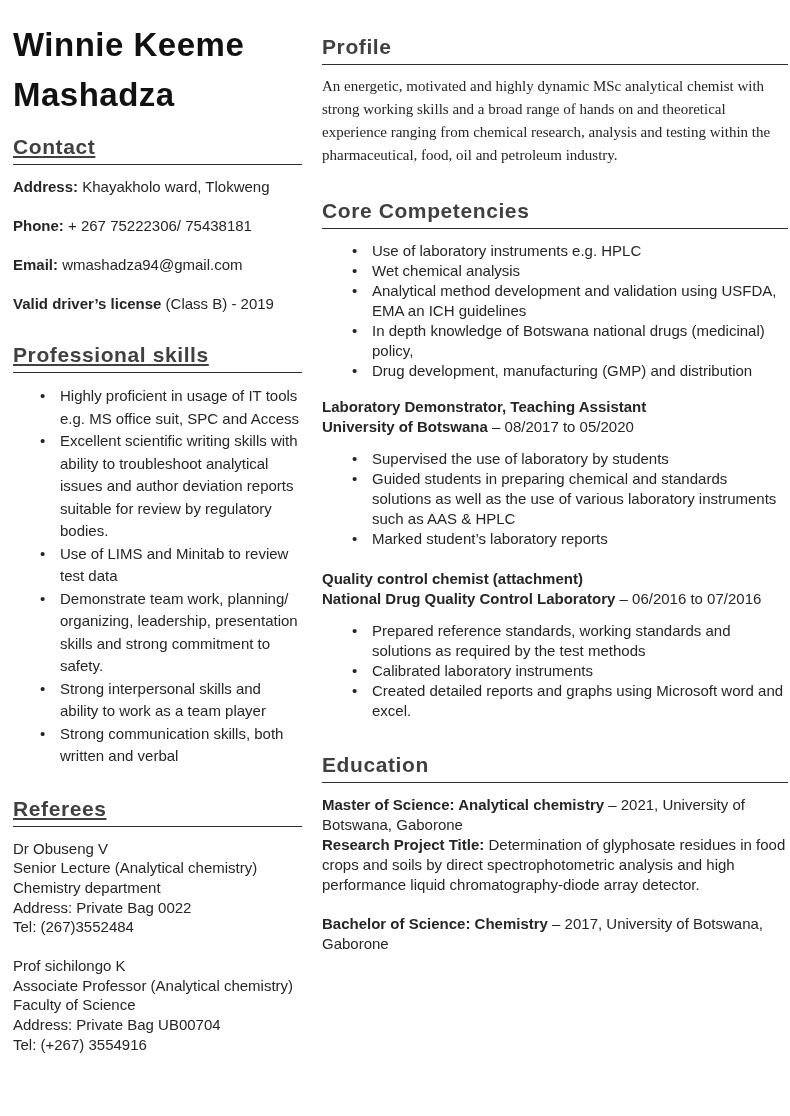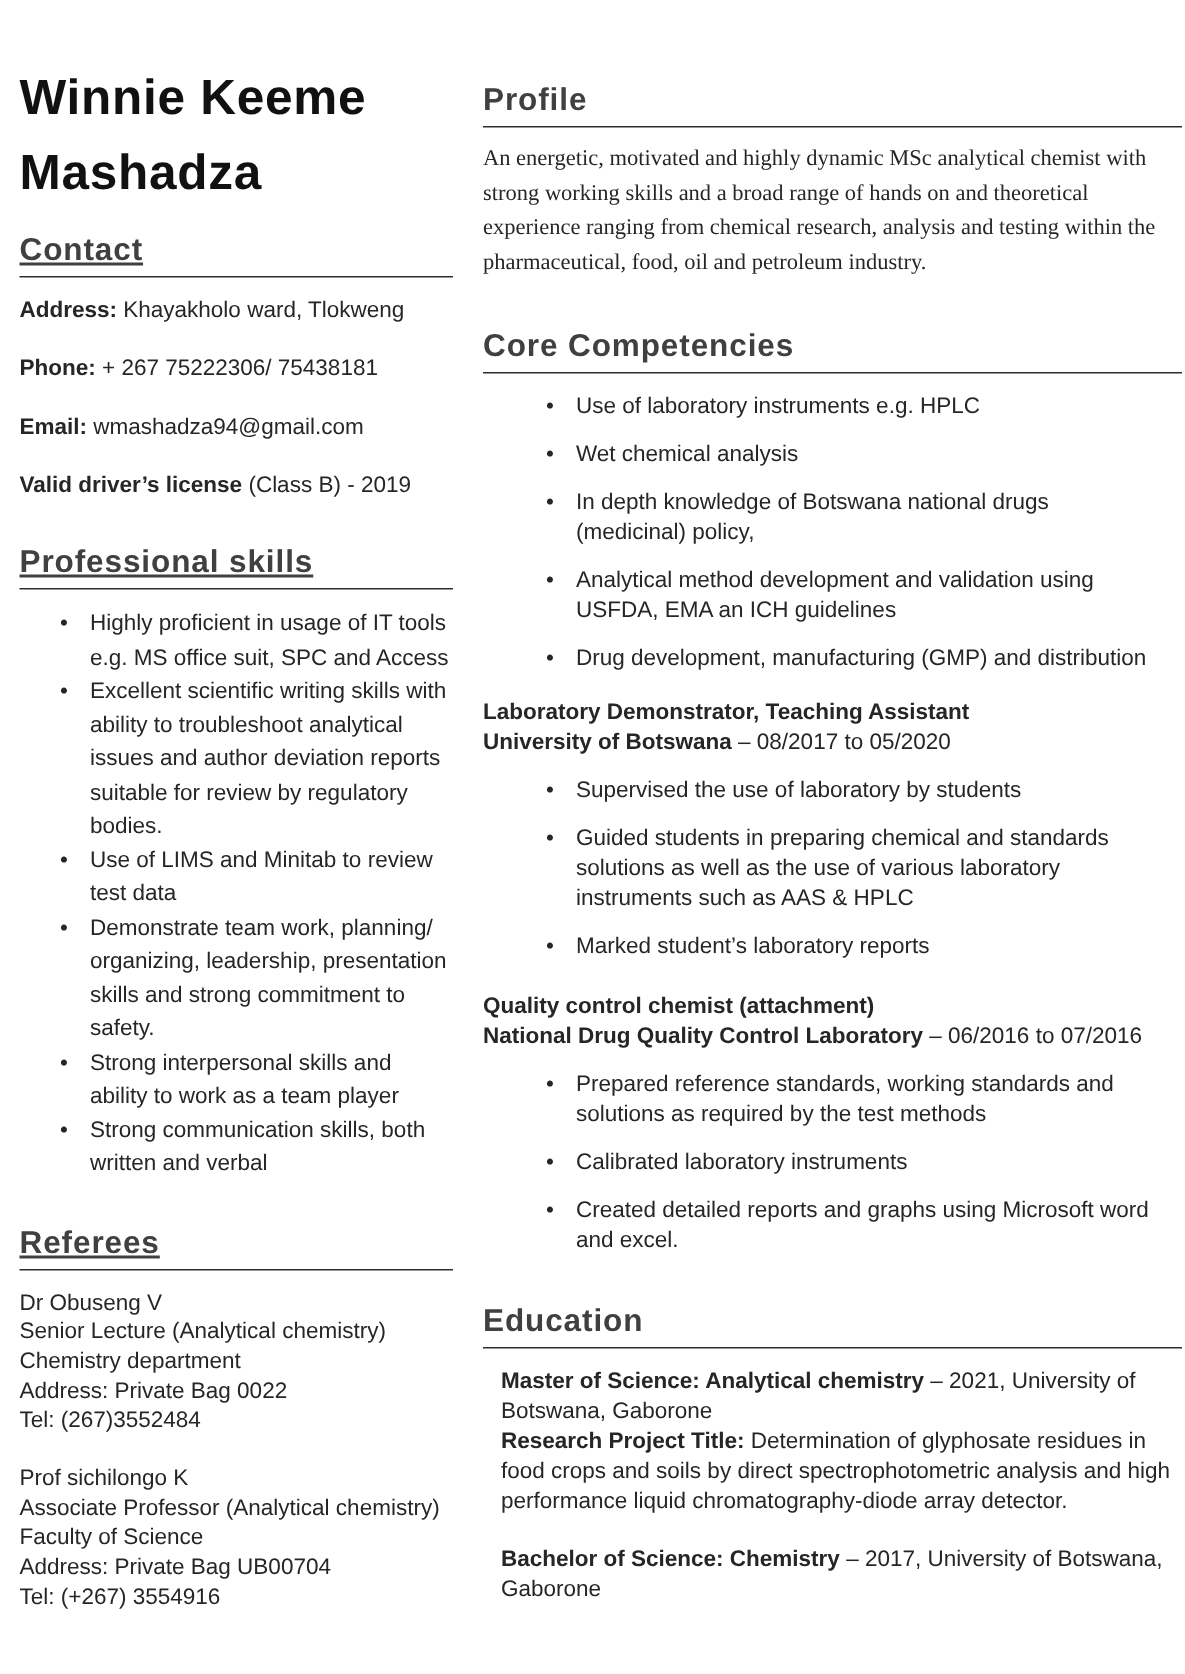--- a/index.html
+++ b/index.html
@@ -10,21 +10,21 @@
   body {
     width: 790px;
     height: 1116px;
     overflow: hidden;
     font-family: "Liberation Sans", sans-serif;
     color: #262626;
     -webkit-font-smoothing: antialiased;
   }
   .page {
     display: flex;
-    padding: 40px 0 0 13px;
+    padding: 20px 0 0 13px;
     box-sizing: border-box;
     width: 790px;
     height: 1116px;
   }
   .col-left {
     width: 289px;
     flex: 0 0 289px;
   }
   .col-right {
     width: 466px;
@@ -91,38 +91,38 @@
     margin: 10px 0 0 0;
     font-size: 15px;
     line-height: 23px;
     font-family: Liberation Serif, serif;
   }
   .col-right ul.bullets { margin-top: 12px; }
   .col-right ul.bullets li {
     position: relative;
     padding-left: 50px;
     line-height: 20px;
-    margin: 12px;
+    margin: 0;
   }
   .col-right ul.bullets li::before {
     content: "\2022";
     position: absolute;
     left: 30px;
     top: 0;
   }
   .job-header {
     margin: 16px 0 0 0;
     font-size: 15px;
     line-height: 20px;
   }
   .job-header .line { display: block; }
   .job-bullets { margin-top: 20px; }
   .job-block + .job-block .job-header { margin-top: 20px; }
   .edu-entry {
-    margin: 12px 0 0 12px;
+    margin: 12px 0 0 0;
     font-size: 15px;
     line-height: 20px;
   }
   .edu-entry + .edu-entry { margin-top: 19px; }
 </style>
 </head>
 <body>
 
 <div class="page">
 
@@ -177,22 +177,22 @@
     <section>
       <h2 class="section-heading first">Profile</h2>
       <p class="profile-text">An energetic, motivated and highly dynamic MSc analytical chemist with strong working skills and a broad range of hands on and theoretical experience ranging from chemical research, analysis and testing within the pharmaceutical, food, oil and petroleum industry.</p>
     </section>
 
     <section>
       <h2 class="section-heading">Core Competencies</h2>
       <ul class="bullets">
         <li>Use of laboratory instruments e.g. HPLC</li>
         <li>Wet chemical analysis</li>
+        <li>Analytical method development and validation using USFDA, EMA an ICH guidelines</li>
         <li>In depth knowledge of Botswana national drugs (medicinal) policy,</li>
-        <li>Analytical method development and validation using USFDA, EMA an ICH guidelines</li>
         <li>Drug development, manufacturing (GMP) and distribution</li>
       </ul>
     </section>
 
     <section>
 
       <div class="job-block">
         <p class="job-header">
           <span class="line b">Laboratory Demonstrator, Teaching Assistant</span>
           <span class="line"><span class="b">University of Botswana</span><span> – 08/2017 to 05/2020</span></span>

